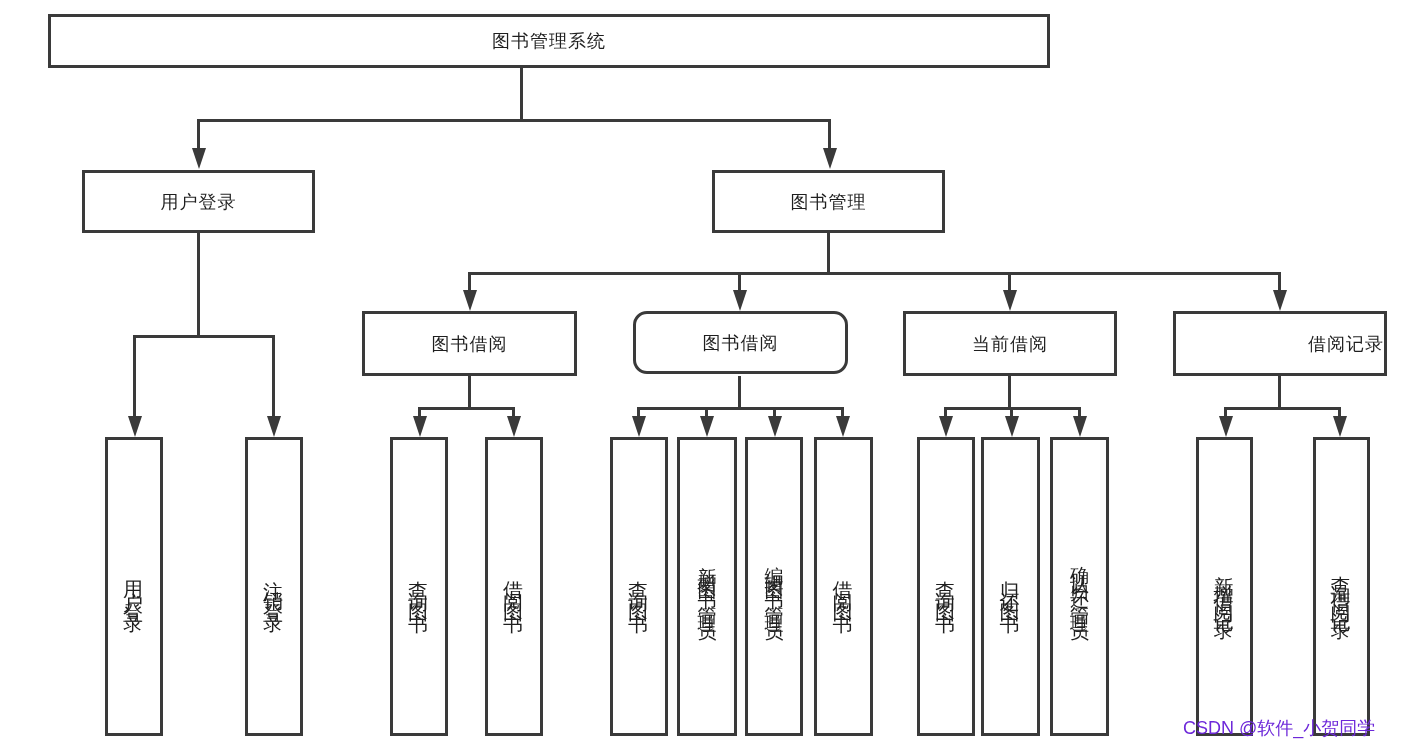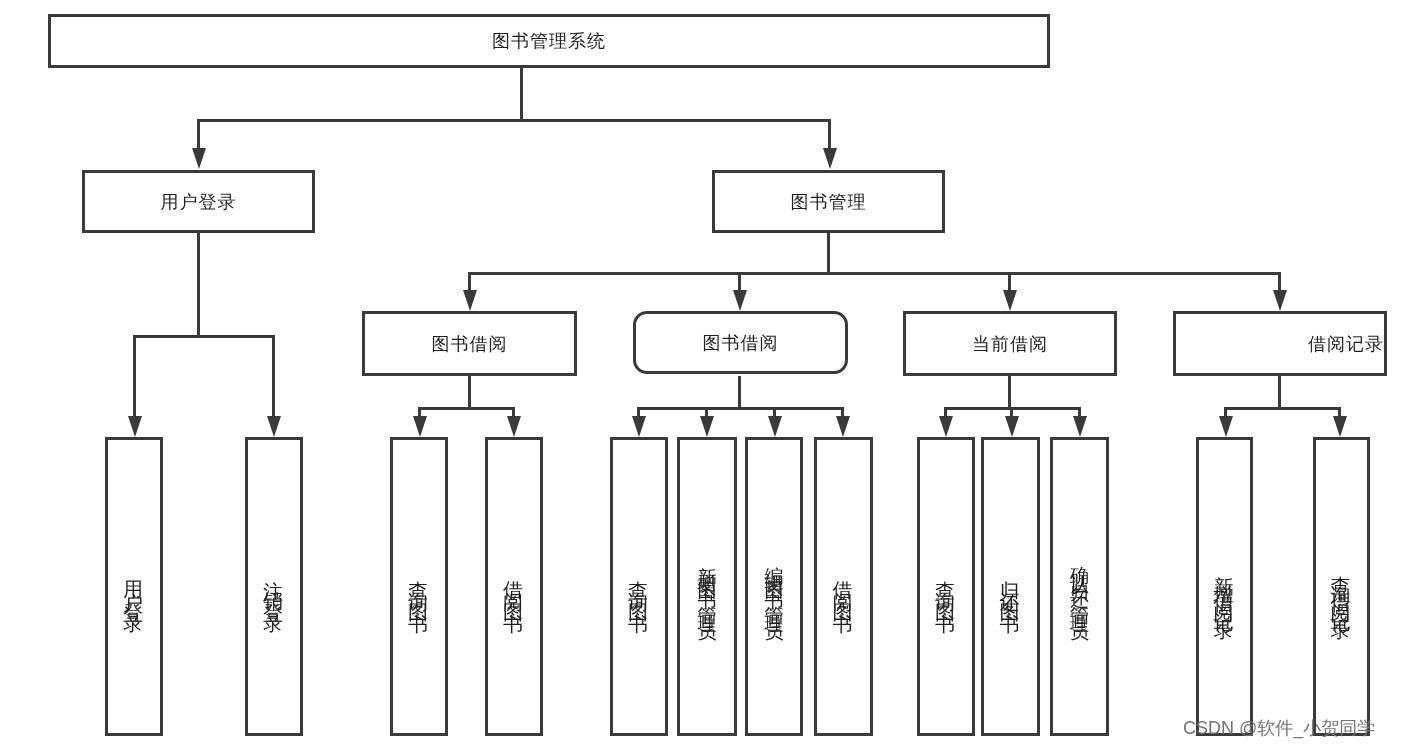--- a/index.html
+++ b/index.html
@@ -32,21 +32,21 @@
   .hl{height:3px;}
   .arw{
     position:absolute;width:0;height:0;
     border-left:7px solid transparent;
     border-right:7px solid transparent;
     border-top:21px solid #3a3a3a;
   }
   .watermark{
     position:absolute;
     font-size:18px;
-    color:#737373;
+    color:#6d28d9;
     white-space:nowrap;
     z-index:10;
   }
 </style>
 </head>
 <body>
 
 <div id="stage">
 
   <div class="box" style="left:20px;top:14px;width:1002px;height:54px;margin-left:28px;">

